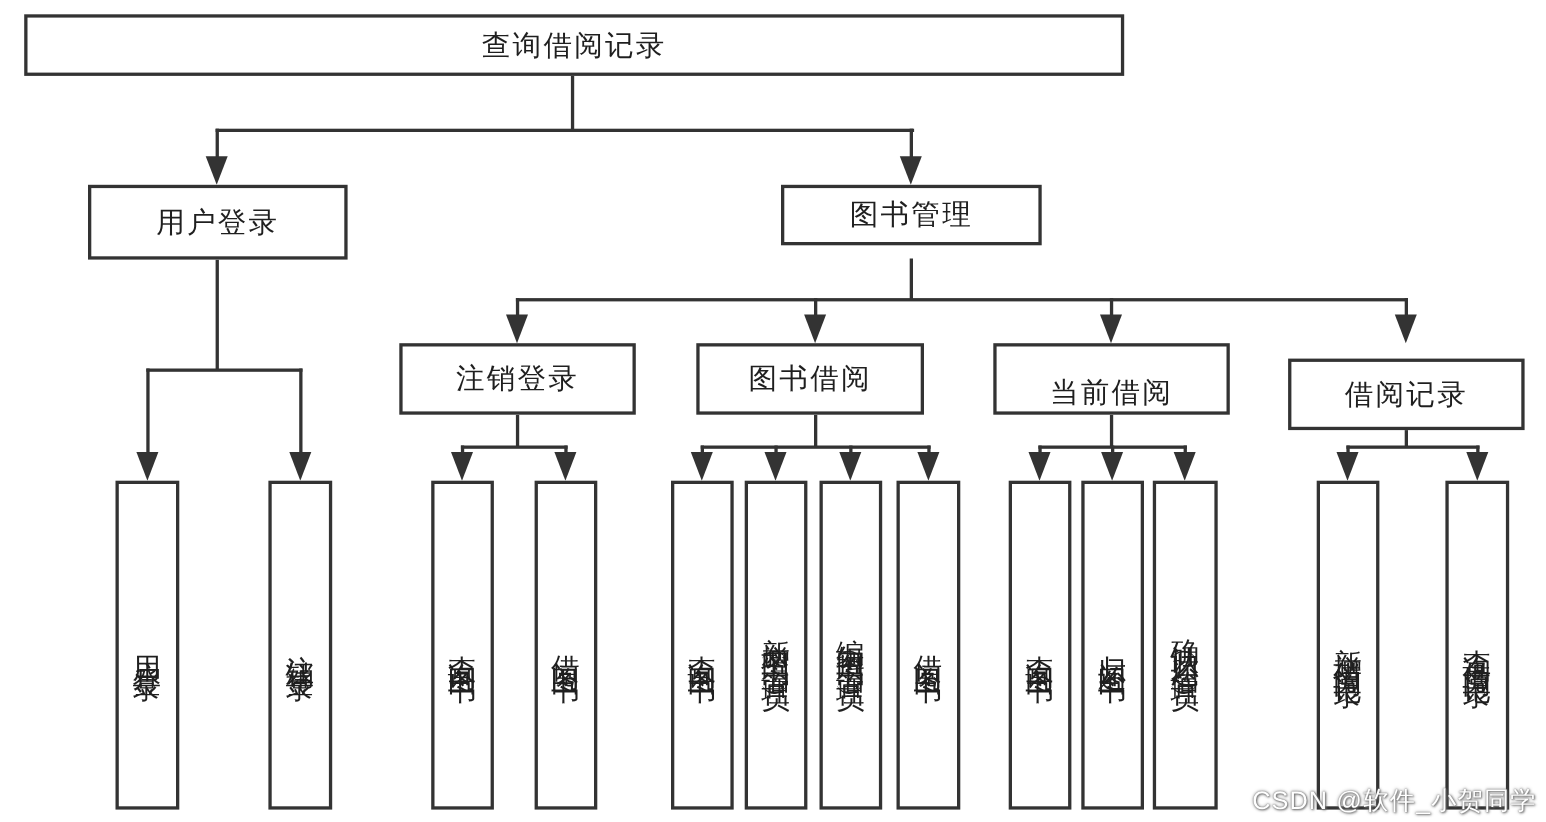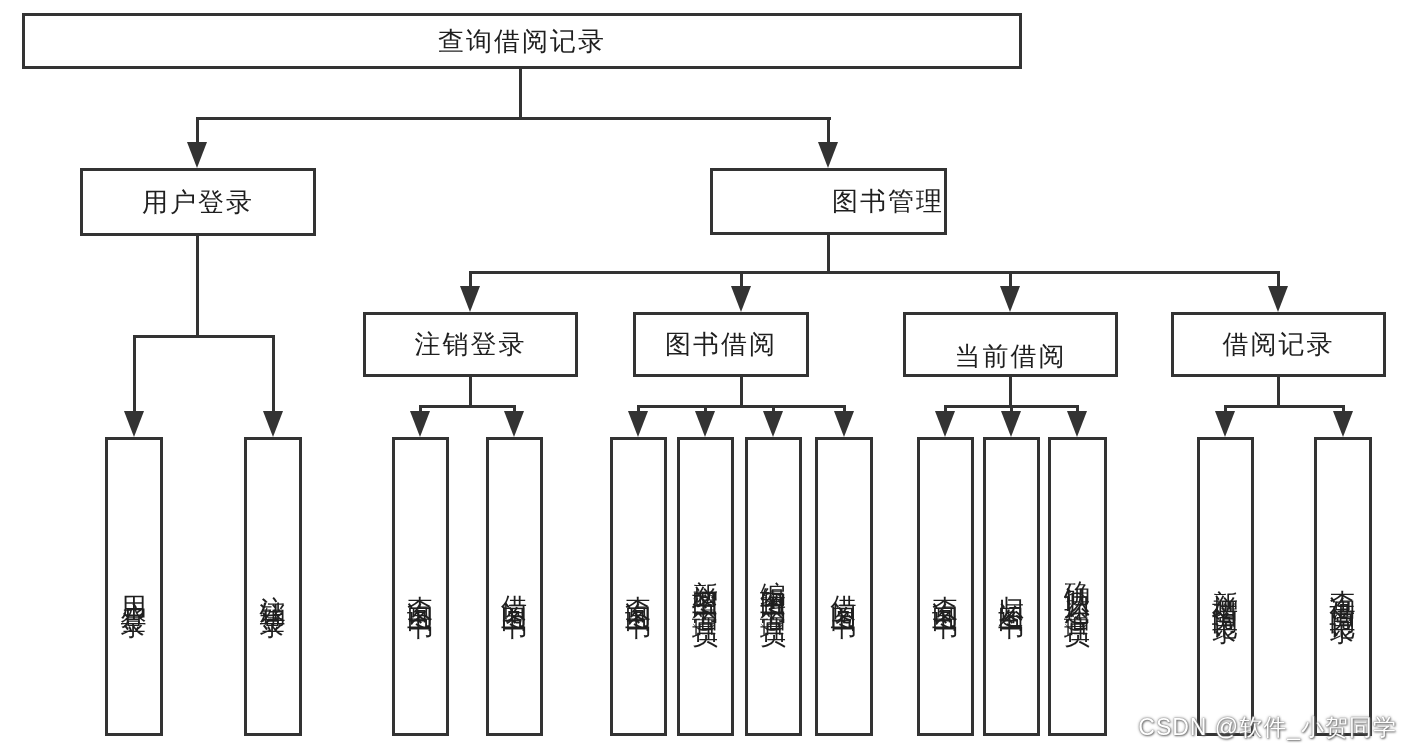--- a/index.html
+++ b/index.html
@@ -121,37 +121,37 @@
   <div class="arrow" style="left:1333px;top:411px;"></div>
 
   <div class="box" style="left:22px;top:13px;width:1000px;height:56px;">
       <span>查询借阅记录</span>
     </div>
 
   <div class="box" style="left:80px;top:168px;width:236px;height:68px;">
       <span>用户登录</span>
     </div>
 
-  <div class="box" style="left:710px;top:168px;width:237px;height:67px;justify-content:flex-end;">
+  <div class="box" style="left:710px;top:168px;width:237px;height:55px;">
       <span>图书管理</span>
     </div>
 
   <div class="box" style="left:363px;top:312px;width:215px;height:65px;">
       <span>注销登录</span>
     </div>
 
-  <div class="box" style="left:633px;top:312px;width:176px;height:65px;">
+  <div class="box" style="left:633px;top:312px;width:207px;height:65px;">
       <span>图书借阅</span>
     </div>
 
   <div class="box" style="left:903px;top:312px;width:215px;height:65px;align-items:flex-end;">
       <span>当前借阅</span>
     </div>
 
-  <div class="box" style="left:1171px;top:312px;width:215px;height:65px;">
+  <div class="box" style="left:1171px;top:326px;width:215px;height:65px;">
       <span>借阅记录</span>
     </div>
 
   <div class="box vbox" style="left:105px;top:437px;width:58px;height:299px;">
       <span class="vtext">用户登录</span>
     </div>
 
   <div class="box vbox" style="left:244px;top:437px;width:58px;height:299px;">
       <span class="vtext">注销登录</span>
     </div>

